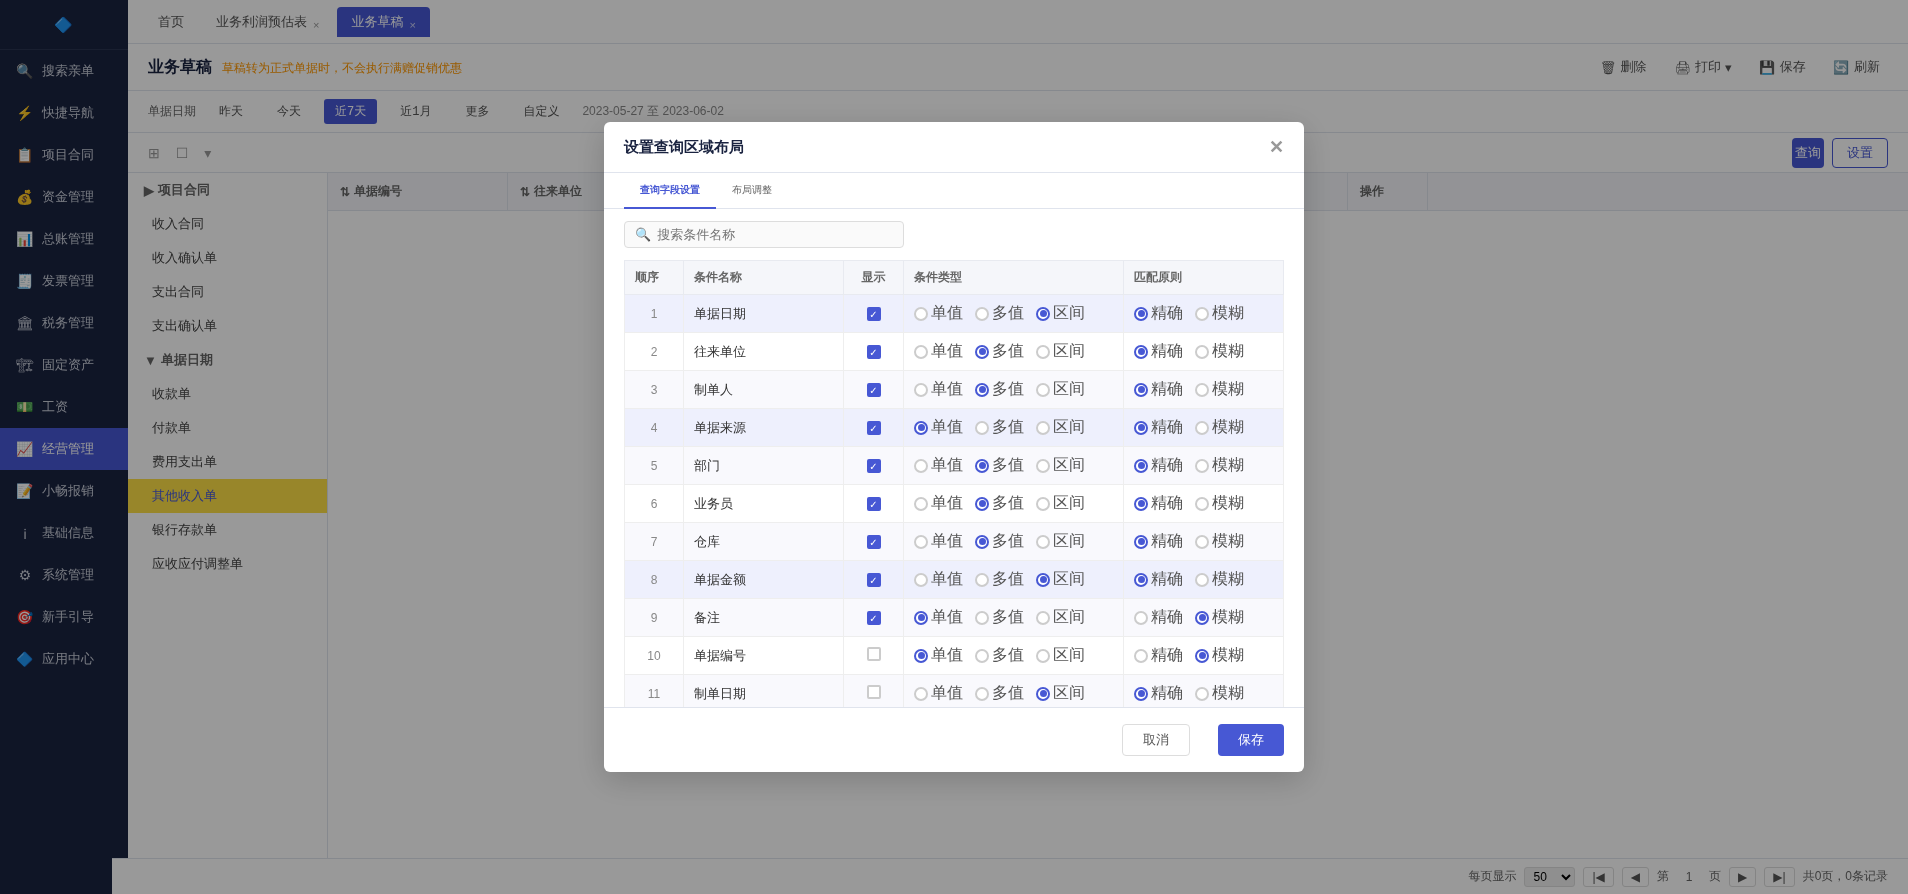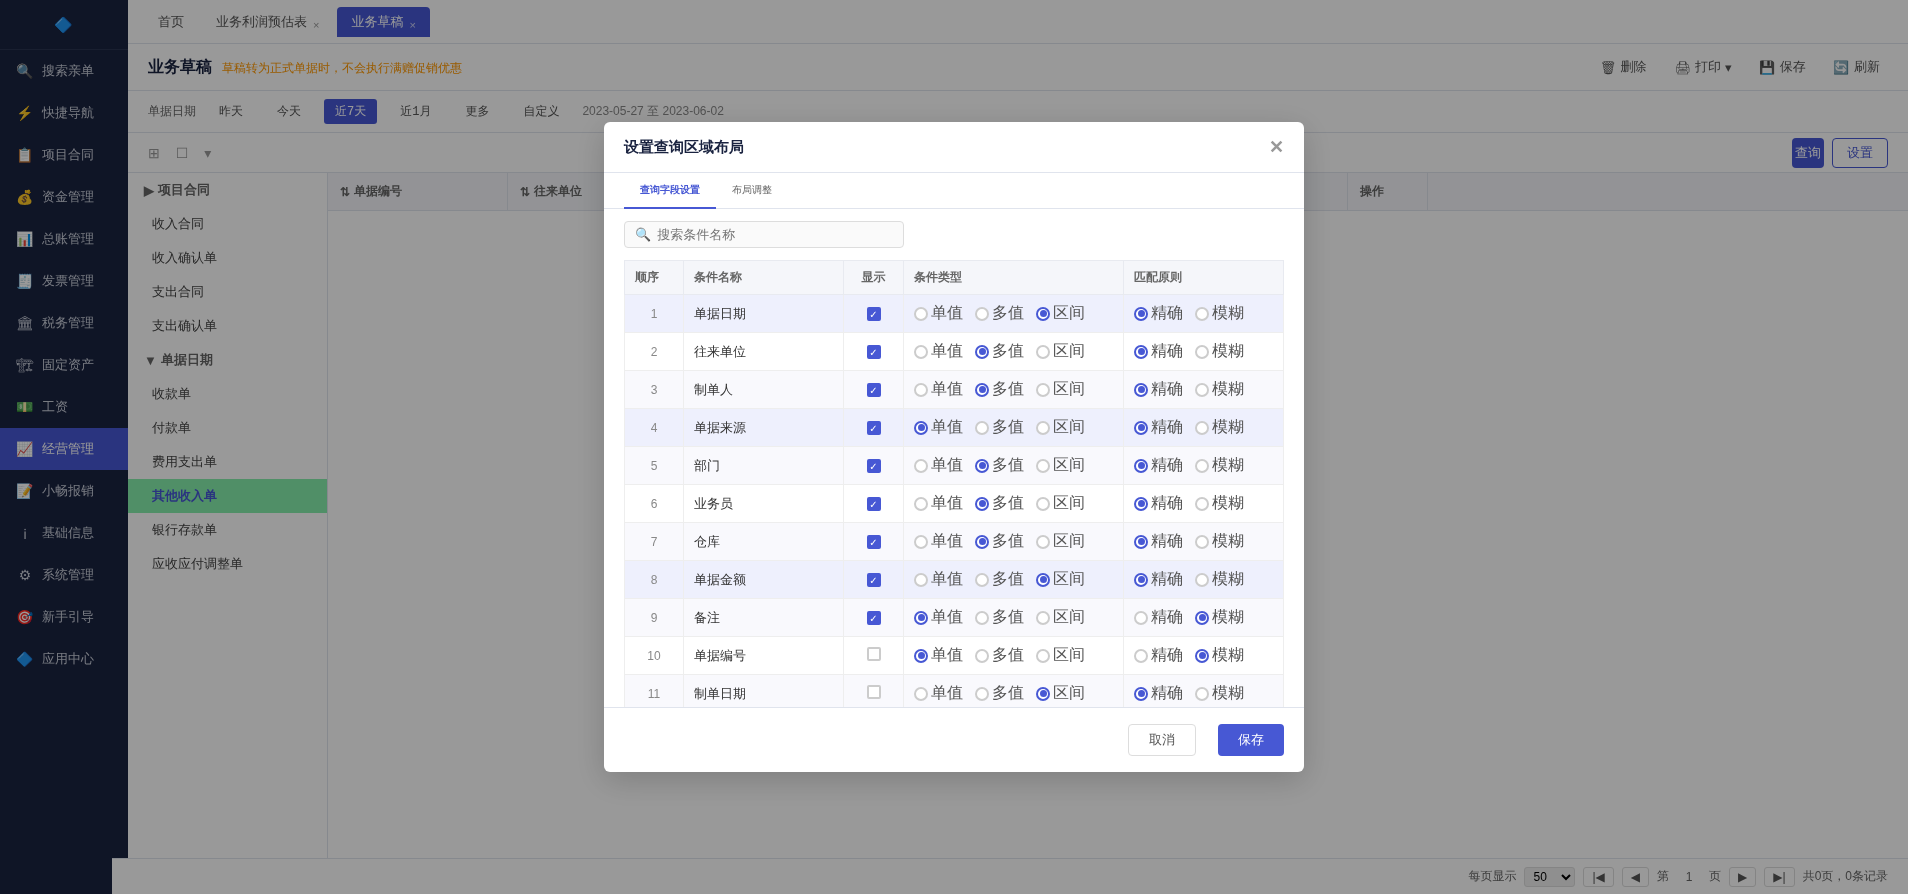--- a/index.html
+++ b/index.html
@@ -79,21 +79,21 @@
       overflow-y: auto; flex-shrink: 0;
     }
     .left-panel-header {
       padding: 10px 16px; display: flex; align-items: center; justify-content: space-between;
       font-weight: bold; color: #1a2340; font-size: 13px; border-bottom: 1px solid #e0e4ed;
     }
     .left-panel-item {
       padding: 8px 16px 8px 24px; font-size: 13px; color: #444; cursor: pointer;
       display: flex; align-items: center; gap: 6px;
     }
-    .left-panel-item.active { background: #86efac; color: #4758d4; font-weight: bold; }
+    .left-panel-item.active { background: #fde047; color: #4758d4; font-weight: normal; }
     .left-panel-group {
       padding: 8px 16px; font-size: 13px; color: #666; cursor: pointer;
       display: flex; align-items: center; gap: 4px; font-weight: bold;
     }
 
     
     .table-area { flex: 1; background: #fff; overflow: auto; }
     .table-header-row {
       display: flex; background: #f5f6fa; border-bottom: 1px solid #e0e4ed;
       font-size: 12px; color: #666; font-weight: bold; position: sticky; top: 0; z-index: 1;
@@ -171,21 +171,21 @@
     .radio-dot.checked::after { content: ''; width: 7px; height: 7px; border-radius: 50%; background: #4758d4; }
     .checkbox-box {
       width: 14px; height: 14px; border: 2px solid #ccc; border-radius: 2px;
       display: inline-flex; align-items: center; justify-content: center; background: #fff;
     }
     .checkbox-box.checked { background: #4758d4; border-color: #4758d4; color: #fff; font-size: 10px; }
 
     
     .dialog-footer {
       padding: 16px 20px; border-top: 1px solid #e0e4ed; display: flex;
-      justify-content: flex-end; gap: 22px;
+      justify-content: flex-end; gap: 28px;
     }
     .btn-cancel { padding: 6px 20px; border: 1px solid #ddd; border-radius: 4px; background: #fff; color: #555; cursor: pointer; font-size: 13px; }
     .btn-save { padding: 6px 20px; border: none; border-radius: 4px; background: #4758d4; color: #fff; cursor: pointer; font-size: 13px; }
   </style>
 </head>
 <body>
 
 <div class="sidebar">
   <div class="sidebar-logo">
     <span>🔷</span>

